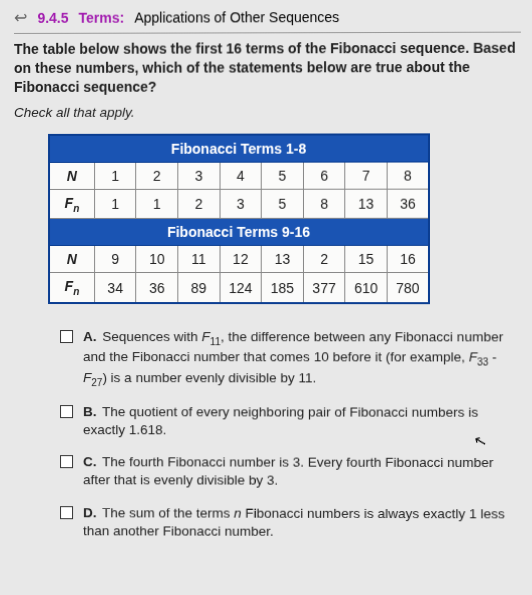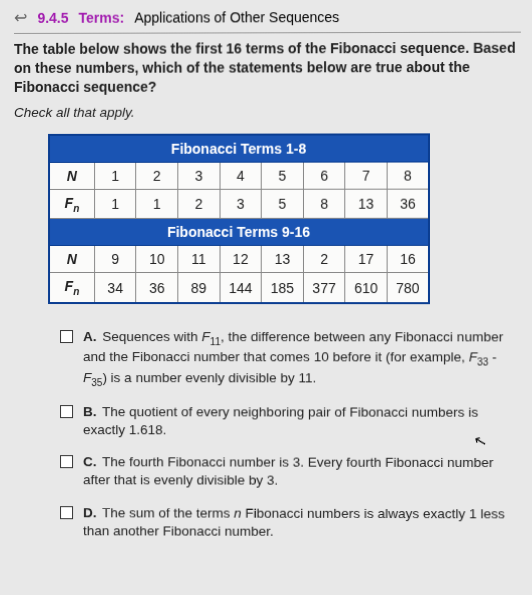--- a/index.html
+++ b/index.html
@@ -147,44 +147,44 @@
           <th class="bluehead" colspan="9">Fibonacci Terms 9-16</th>
         </tr>
     <tr>
       <td class="rowlabel">N</td>
       <td>9</td>
           <td>10</td>
           <td>11</td>
           <td>12</td>
           <td>13</td>
           <td>2</td>
-          <td>17</td>
+          <td>15</td>
           <td>16</td>
     </tr>
     <tr>
       <td class="rowlabel"><span class="fvar">F</span><span class="sub">n</span></td>
       <td>34</td>
           <td>36</td>
           <td>89</td>
-          <td>144</td>
+          <td>124</td>
           <td>185</td>
           <td>377</td>
           <td>610</td>
           <td>780</td>
     </tr>
   </tbody>
     </table>
 
   <div class="options">
 
     <div class="opt">
       <div class="box"></div>
       <div>
         <span class="letter">A.</span>
-        <span>Sequences with </span><span class="fvar">F</span><span class="sub">11</span><span>, the difference between any Fibonacci number and the Fibonacci number that comes 10 before it (for example, </span><span class="fvar">F</span><span class="sub">33</span><span> - </span><span class="fvar">F</span><span class="sub">35</span><span>) is a number evenly divisible by 11.</span>
+        <span>Sequences with </span><span class="fvar">F</span><span class="sub">11</span><span>, the difference between any Fibonacci number and the Fibonacci number that comes 10 before it (for example, </span><span class="fvar">F</span><span class="sub">33</span><span> - </span><span class="fvar">F</span><span class="sub">27</span><span>) is a number evenly divisible by 11.</span>
       </div>
     </div>
 
     <div class="opt">
       <div class="box"></div>
       <div>
         <span class="letter">B.</span>
         <span>The quotient of every neighboring pair of Fibonacci numbers is exactly 1.618.</span>
       </div>
     </div>

